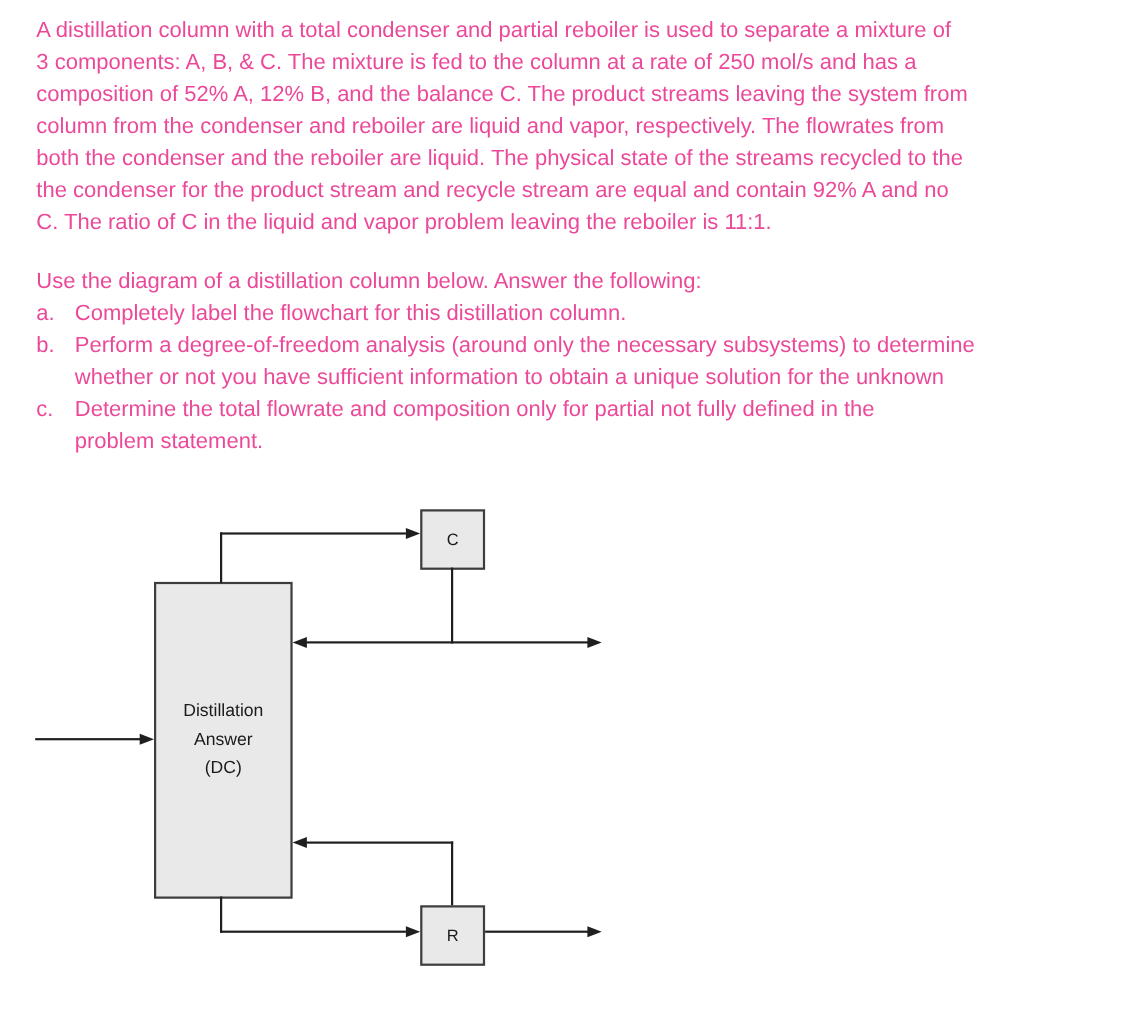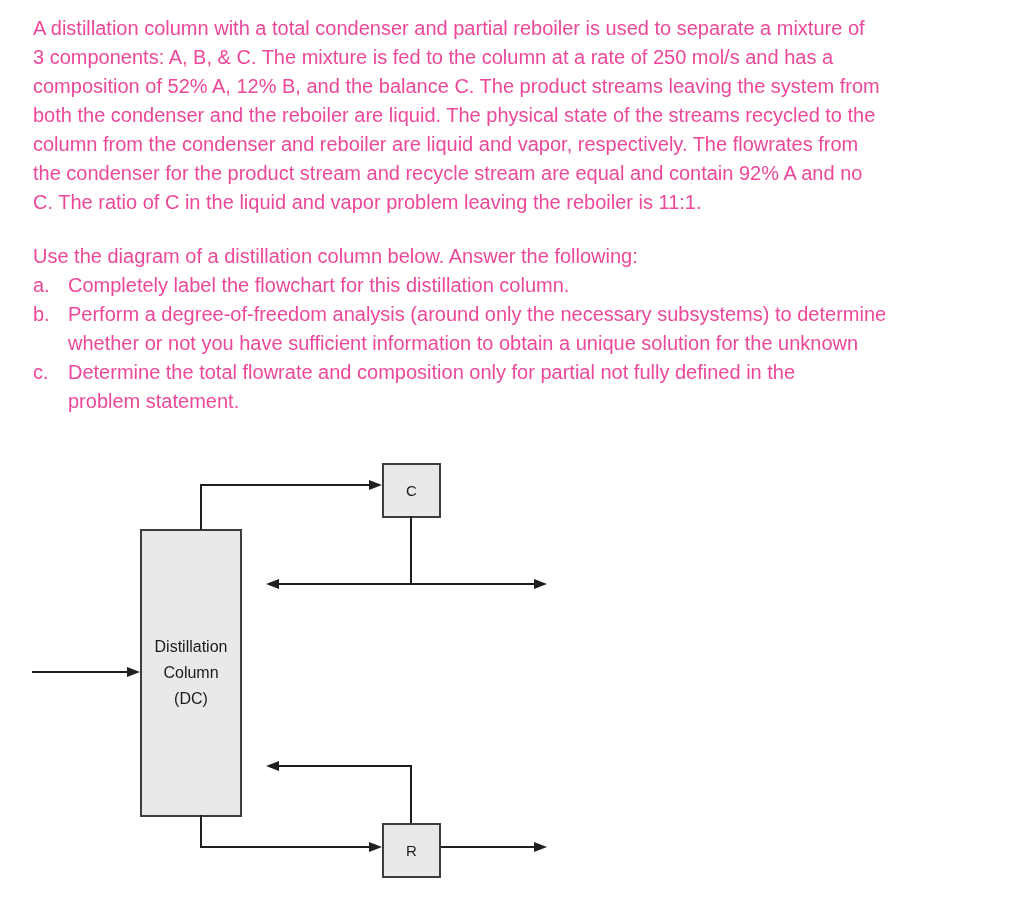--- a/index.html
+++ b/index.html
@@ -33,21 +33,21 @@
   .diagram { position: absolute; left: 0; top: 0; width: 100%; height: 100%; }
   .dbox {
     position: absolute;
     background: #e9e9e9;
     border: 2px solid #3d3d3d;
     display: flex;
     align-items: center;
     justify-content: center;
     text-align: center;
   }
-  .dbox.column { left: 140px; top: 529px; width: 102px; height: 288px; }
+  .dbox.column { left: 140px; top: 529px; width: 126px; height: 288px; }
   .dbox.small  { width: 59px; height: 55px; }
   .dbox.cond   { left: 382px; top: 463px; }
   .dbox.reb    { left: 382px; top: 823px; }
   .col-label { font-size: 16px; line-height: 26px; color: #1a1a1a; }
   .unit-label { font-size: 15px; color: #1a1a1a; }
 
   .hline { position: absolute; height: 2px; background: #1f1f1f; }
   .vline { position: absolute; width: 2px; background: #1f1f1f; }
 
   .arr { position: absolute; width: 0; height: 0; }
@@ -64,22 +64,22 @@
 </style>
 </head>
 <body>
 
 <div class="page">
 
   <div class="textblock" style="top:14px;">
     <div class="tline">A distillation column with a total condenser and partial reboiler is used to separate a mixture of</div>
     <div class="tline">3 components: A, B, &amp; C. The mixture is fed to the column at a rate of 250 mol/s and has a</div>
     <div class="tline">composition of 52% A, 12% B, and the balance C. The product streams leaving the system from</div>
+    <div class="tline">column from the condenser and reboiler are liquid and vapor, respectively. The flowrates from</div>
     <div class="tline">both the condenser and the reboiler are liquid. The physical state of the streams recycled to the</div>
-    <div class="tline">column from the condenser and reboiler are liquid and vapor, respectively. The flowrates from</div>
     <div class="tline">the condenser for the product stream and recycle stream are equal and contain 92% A and no</div>
     <div class="tline">C. The ratio of C in the liquid and vapor problem leaving the reboiler is 11:1.</div>
   </div>
 
   <div class="textblock" style="top:242px;">
     <div class="tline">Use the diagram of a distillation column below. Answer the following:</div>
 
     <div class="li">
       <div class="marker tline">a.</div>
       <div class="content">
@@ -102,21 +102,21 @@
         <div class="tline">problem statement.</div>
       </div>
     </div>
   </div>
 
   <div class="diagram">
 
     <div class="dbox column">
       <div class="col-label">
         <div>Distillation</div>
-        <div>Column</div>
+        <div>Answer</div>
         <div>(DC)</div>
       </div>
     </div>
 
     <div class="dbox small cond">
       <span class="unit-label">C</span>
     </div>
 
     <div class="dbox small reb">
       <span class="unit-label">R</span>

